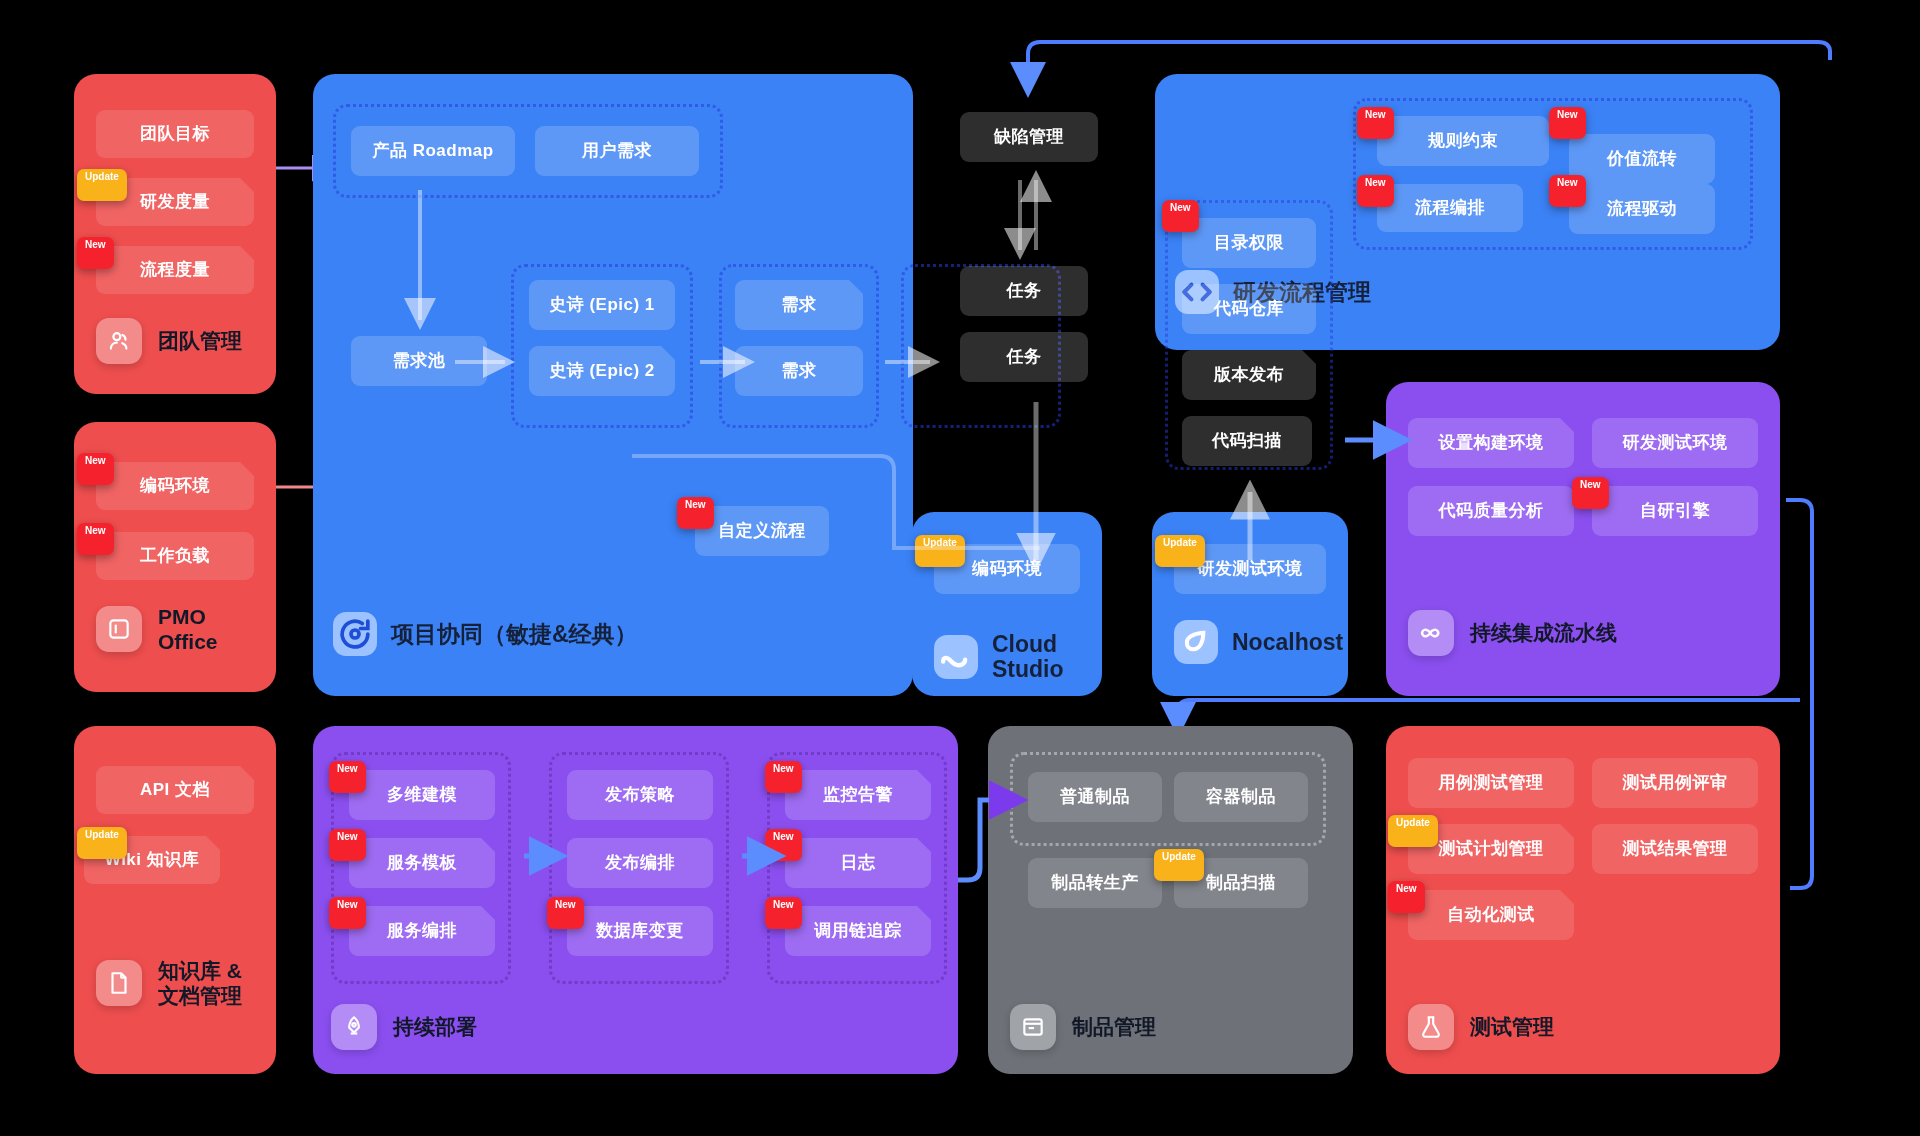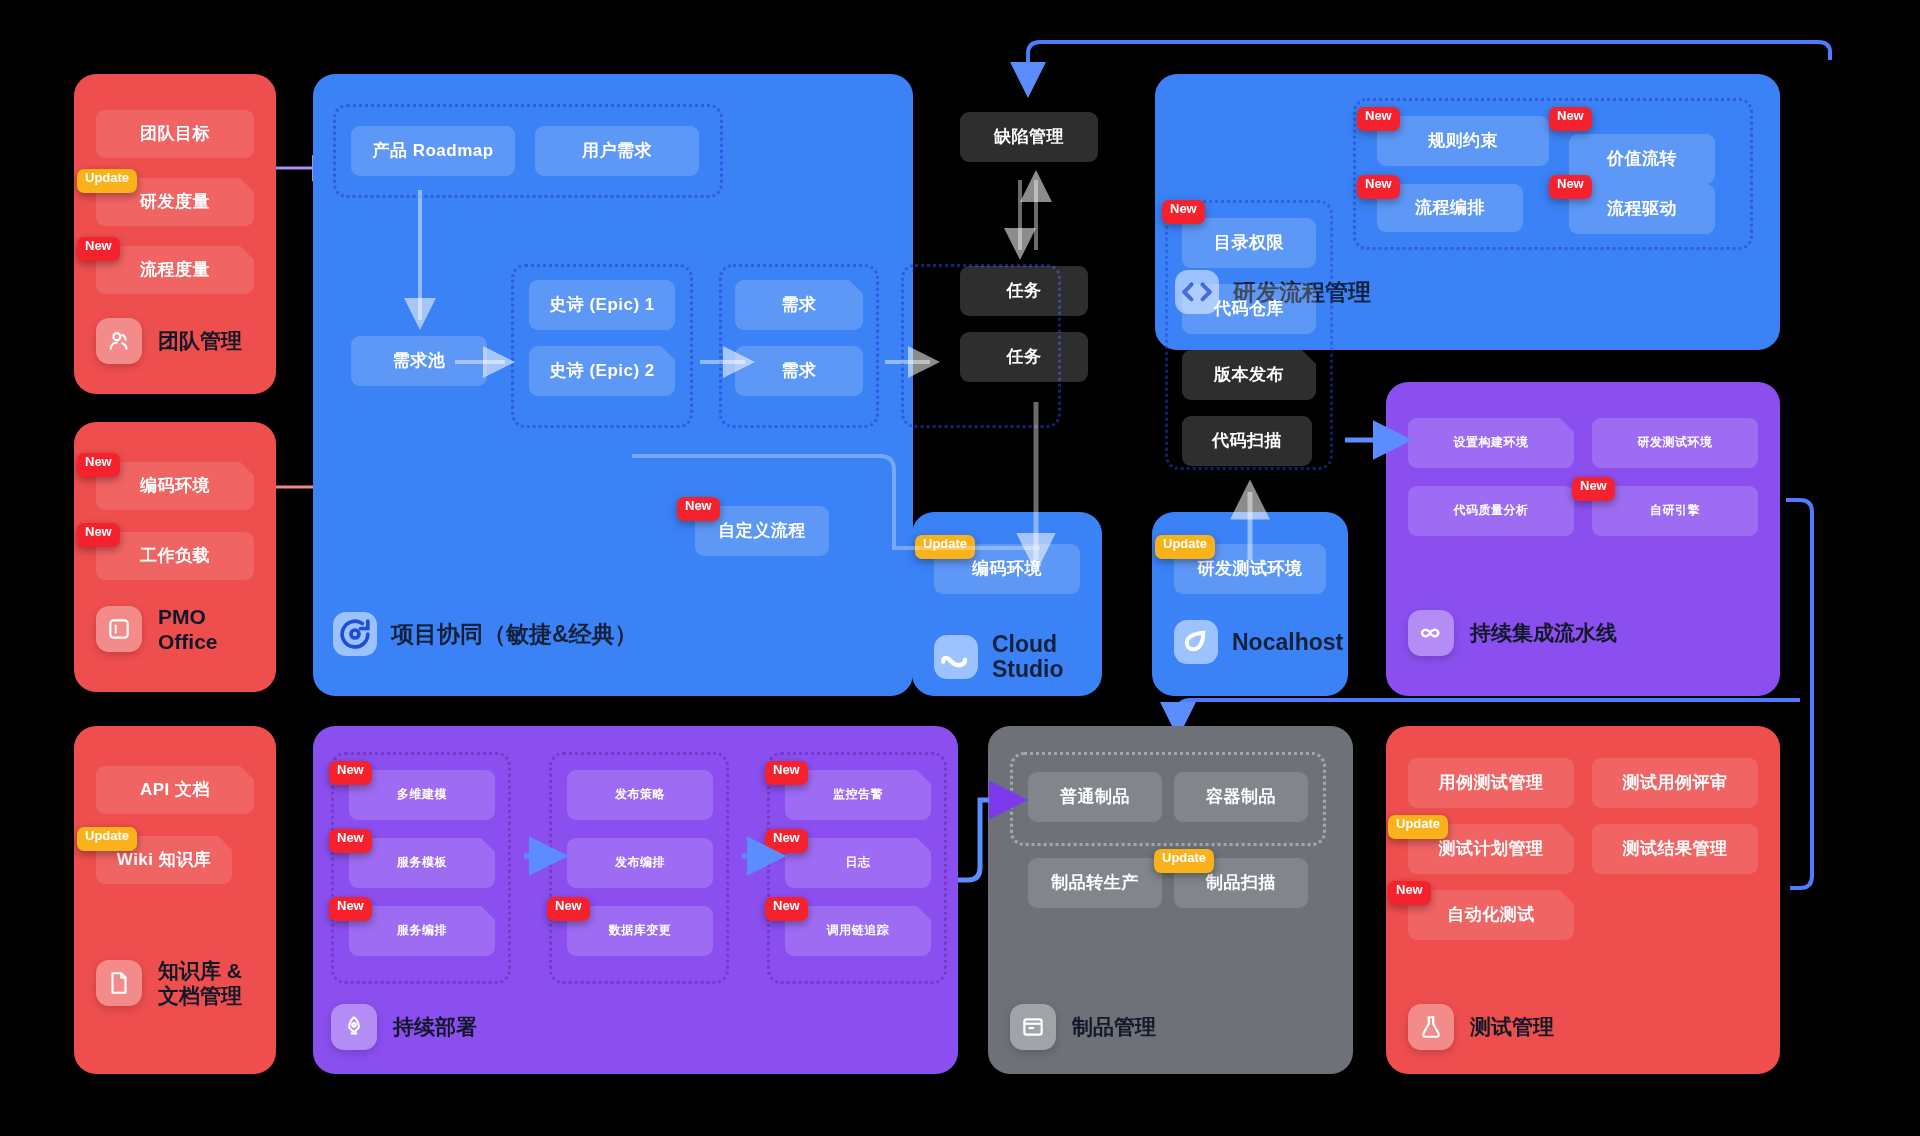--- a/index.html
+++ b/index.html
@@ -9,27 +9,27 @@
   .panel{position:absolute;border-radius:22px;box-sizing:border-box;}
   .panel.red{background:#ef4e4e;}
   .panel.blue{background:#3b82f6;}
   .panel.purple{background:#8b4ff0;}
   .panel.gray{background:#6e7278;}
 
   .chip{position:absolute;box-sizing:border-box;display:flex;align-items:center;justify-content:center;
         border-radius:9px;color:#fff;font-weight:700;letter-spacing:.5px;text-align:center;line-height:1.15;}
   .chip.red{background:rgba(255,255,255,.13);font-size:17px;}
   .chip.blue{background:rgba(255,255,255,.18);font-size:17px;}
-  .chip.purple{background:rgba(255,255,255,.17);font-size:12px;}
+  .chip.purple{background:rgba(255,255,255,.17);font-size:17px;}
   .chip.gray{background:rgba(255,255,255,.14);font-size:17px;}
   .notch{border-bottom-right-radius:9px;border-top-right-radius:9px;
          clip-path:polygon(0 0, calc(100% - 14px) 0, 100% 14px, 100% 100%, 0 100%);}
 
-  .badge{position:absolute;z-index:40;color:#fff;font-size:13px;font-weight:700;
-         padding:2px 8px 8px;border-radius:7px;line-height:1.1;white-space:nowrap;
+  .badge{position:absolute;z-index:40;color:#fff;font-size:10px;font-weight:700;
+         padding:2px 8px 19px;border-radius:7px;line-height:1.1;white-space:nowrap;
          box-shadow:0 3px 8px rgba(0,0,0,.35);}
   .badge.new{background:#f5222d;}
   .badge.update{background:#f9b21a;}
 
   .group{position:absolute;box-sizing:border-box;border-radius:14px;}
   .g-blue{border:3px dotted rgba(40,60,220,.55);}
   .g-purple{border:3px dotted rgba(80,30,140,.40);}
   .g-gray{border:3px dotted rgba(255,255,255,.38);}
 
   .footer{position:absolute;display:flex;align-items:center;gap:16px;}
@@ -103,21 +103,21 @@
             <path d="M9 8v8"></path>
         </svg>
       </div>
       <div class="ftext">PMO
 Office</div>
     </div>
   </div>
 
   <div class="panel red" style="left:74px;top:726px;width:202px;height:348px;z-index:5">
     <div class="chip red notch" style="left:22px;top:40px;width:158px;height:48px">API 文档</div>
-    <div class="chip red notch" style="left:22px;top:110px;width:136px;height:48px">Wiki 知识库</div>
+    <div class="chip red notch" style="left:10px;top:110px;width:136px;height:48px">Wiki 知识库</div>
     <div class="badge update" style="left:3px;top:101px">Update</div>
     <div class="footer" style="left:22px;top:232px">
       <div class="ficon">
         <svg viewBox="0 0 24 24" fill="none" stroke="#fff" stroke-width="2" stroke-linejoin="round">
           <path d="M6 3h8l4 4v14H6z"></path>
             <path d="M14 3v4h4"></path>
         </svg>
       </div>
       <div class="ftext">知识库 &amp;
 文档管理</div>

